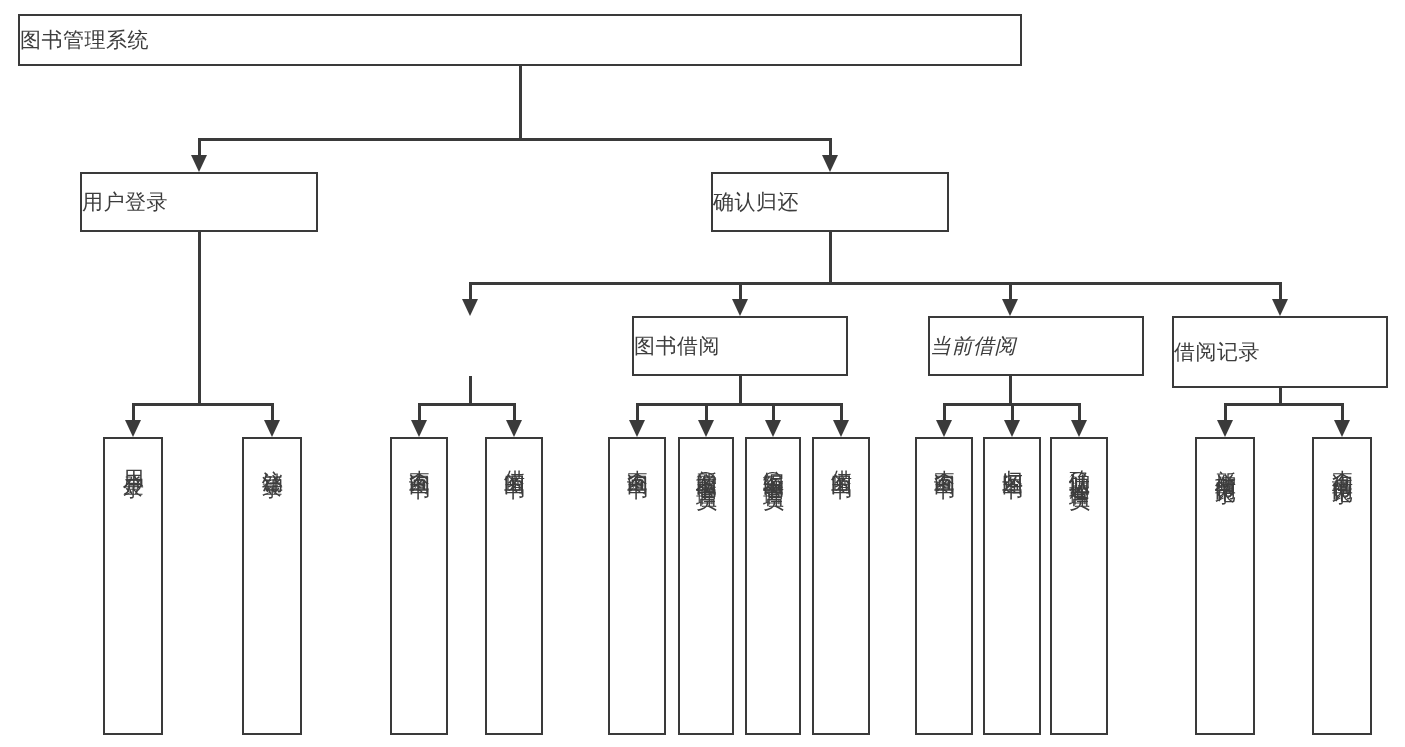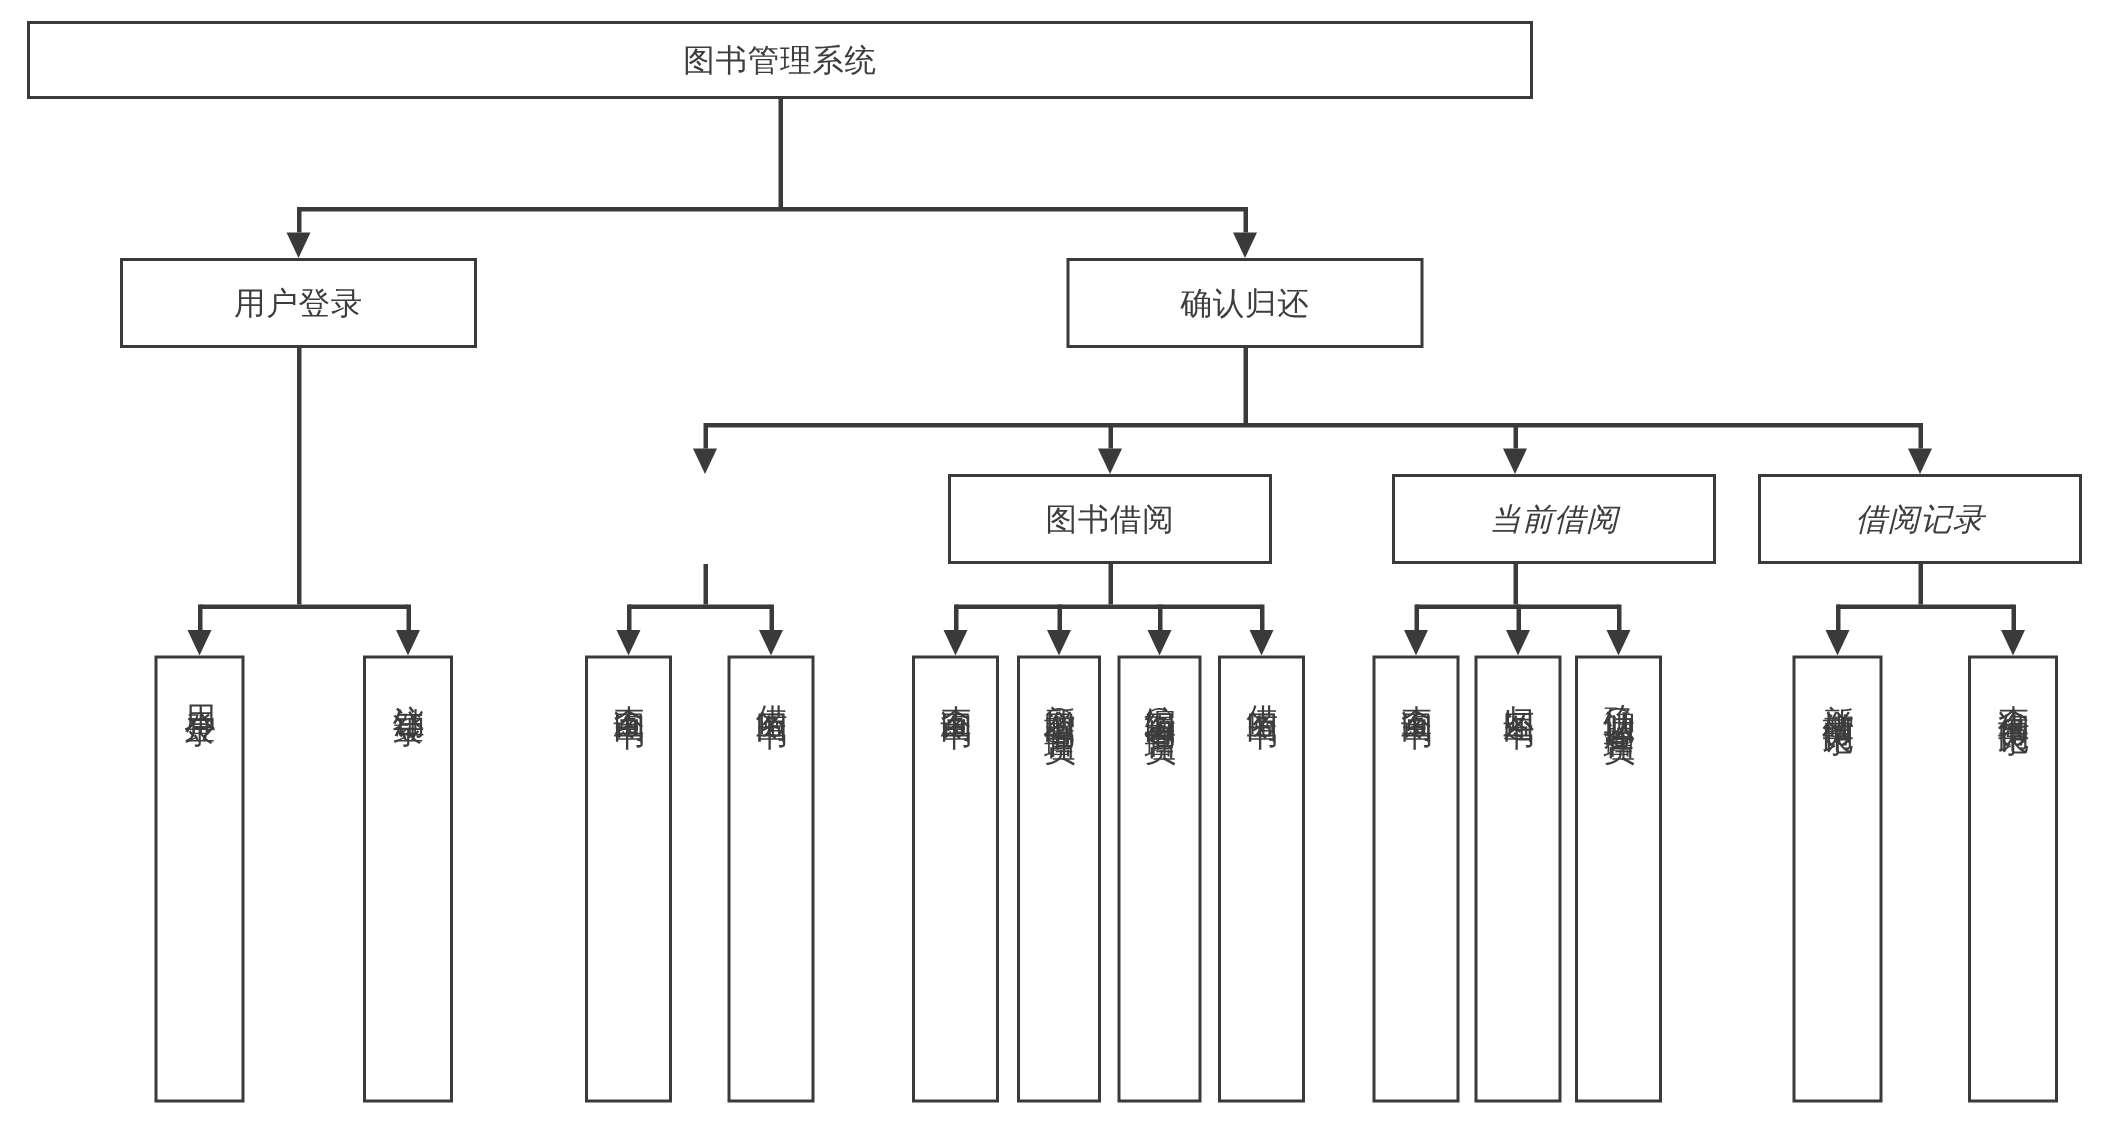--- a/index.html
+++ b/index.html
@@ -19,21 +19,21 @@
   }
   
   .node {
     position: absolute;
     box-sizing: border-box;
     border: 2px solid #3a3a3a;
     background: #ffffff;
     color: #3d3d3d;
     display: flex;
     align-items: center;
-    justify-content: center;
+    justify-content: flex-start;
     text-align: center;
   }
   .node .lbl {
     display: block;
     line-height: 1.15;
     letter-spacing: 0.5px;
     color: #3d3d3d;
   }
   .node.h .lbl {
     font-size: 21px;
@@ -153,21 +153,21 @@
   <div class="node h" style="left: 711px; top: 172px; width: 238px; height: 60px;">
     <span class="lbl">确认归还</span>
   </div>
 
   <div class="node h" style="left: 632px; top: 316px; width: 216px; height: 60px;">
     <span class="lbl">图书借阅</span>
   </div>
   <div class="node h" style="left: 928px; top: 316px; width: 216px; height: 60px; font-style: italic;">
     <span class="lbl">当前借阅</span>
   </div>
-  <div class="node h" style="left: 1172px; top: 316px; width: 216px; height: 60px; font-style: italic;">
+  <div class="node h" style="left: 1172px; top: 316px; width: 216px; height: 72px;">
     <span class="lbl">借阅记录</span>
   </div>
 
   <div class="node v" style="left: 103px; top: 437px; width: 60px; height: 298px;">
     <span class="lbl">用户登录</span>
   </div>
   <div class="node v" style="left: 242px; top: 437px; width: 60px; height: 298px;">
     <span class="lbl">注销登录</span>
   </div>
 

